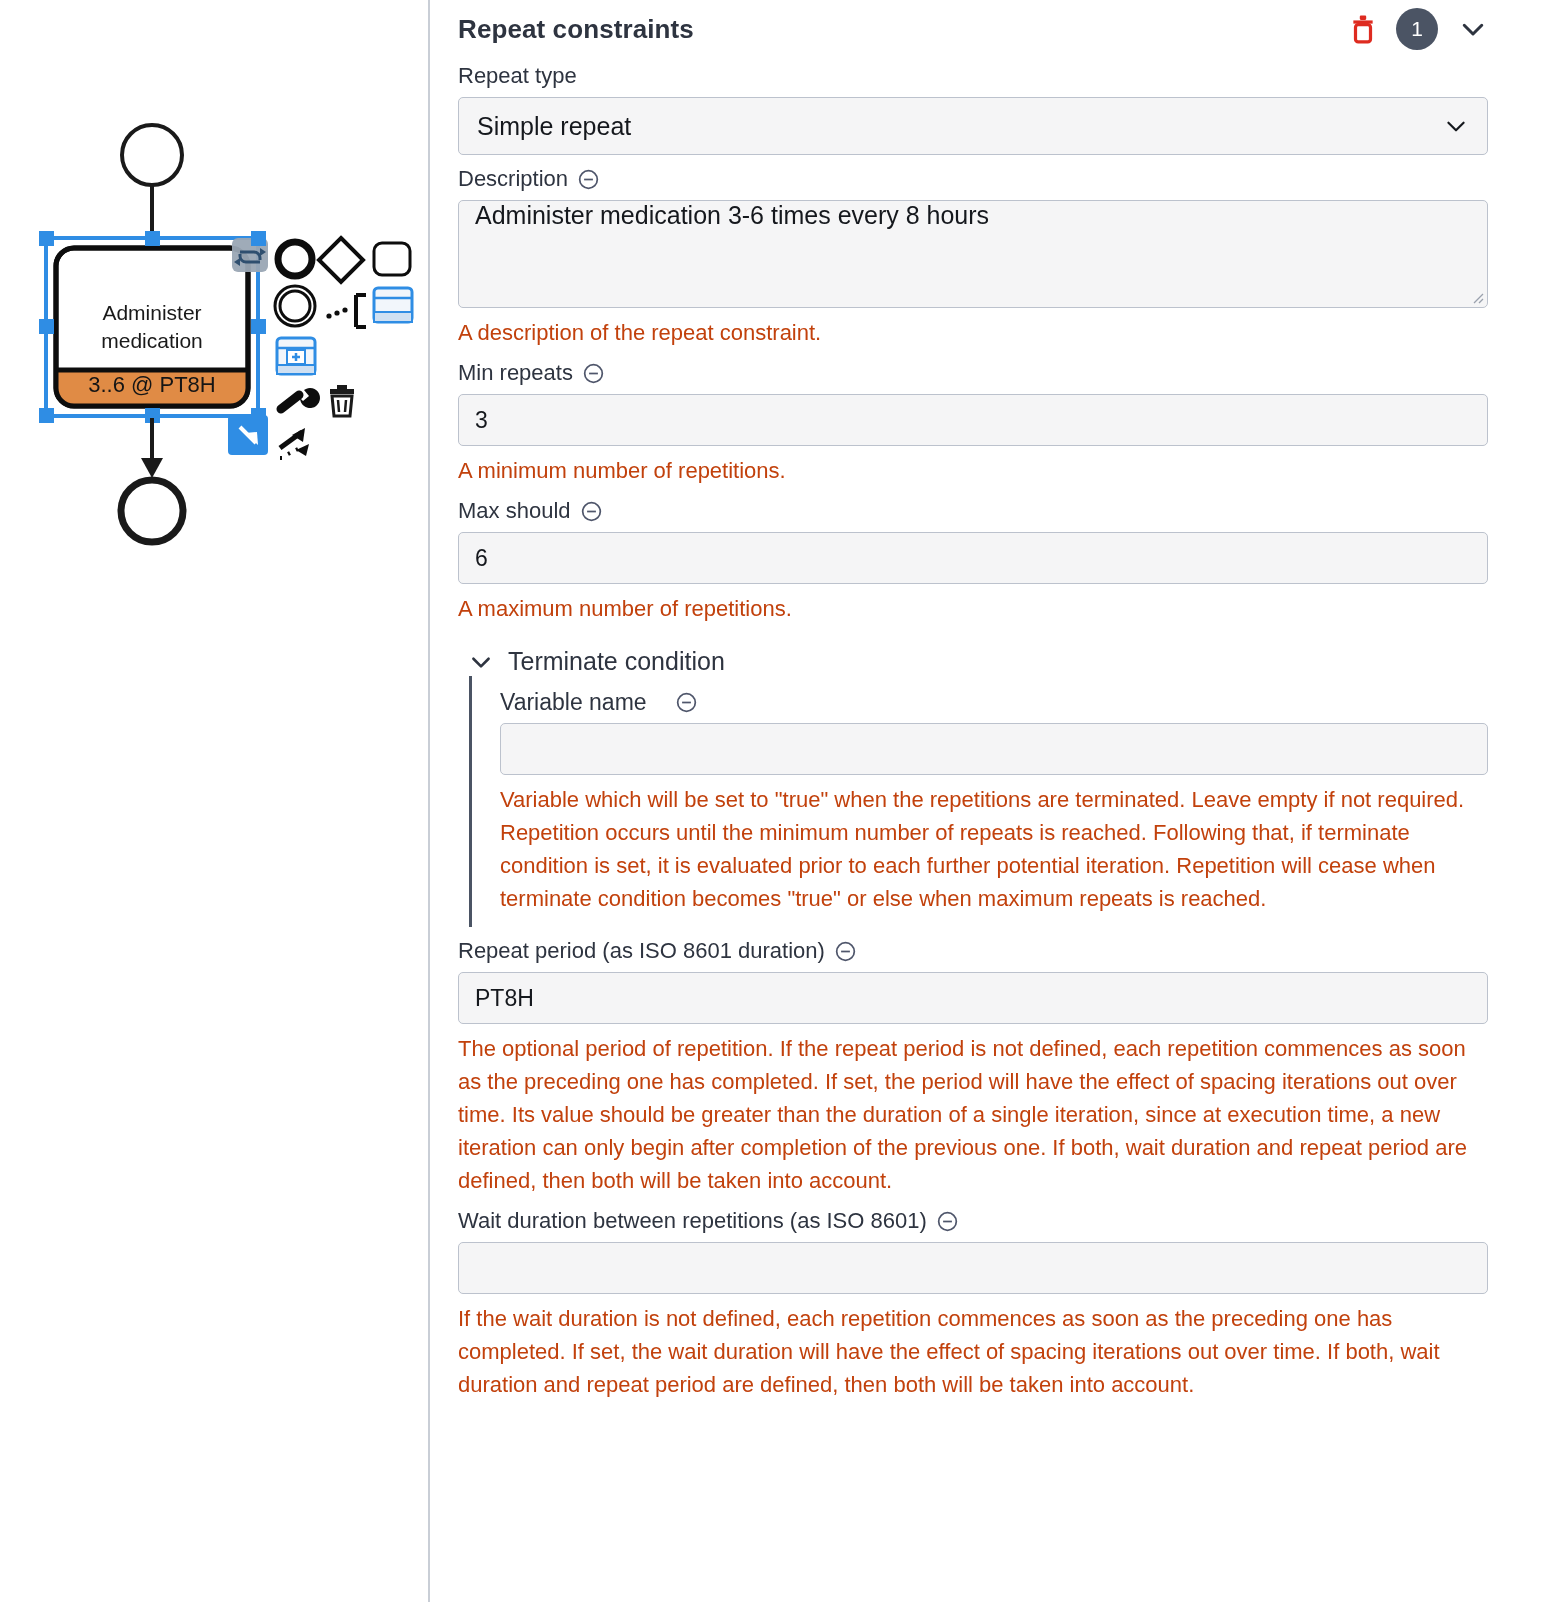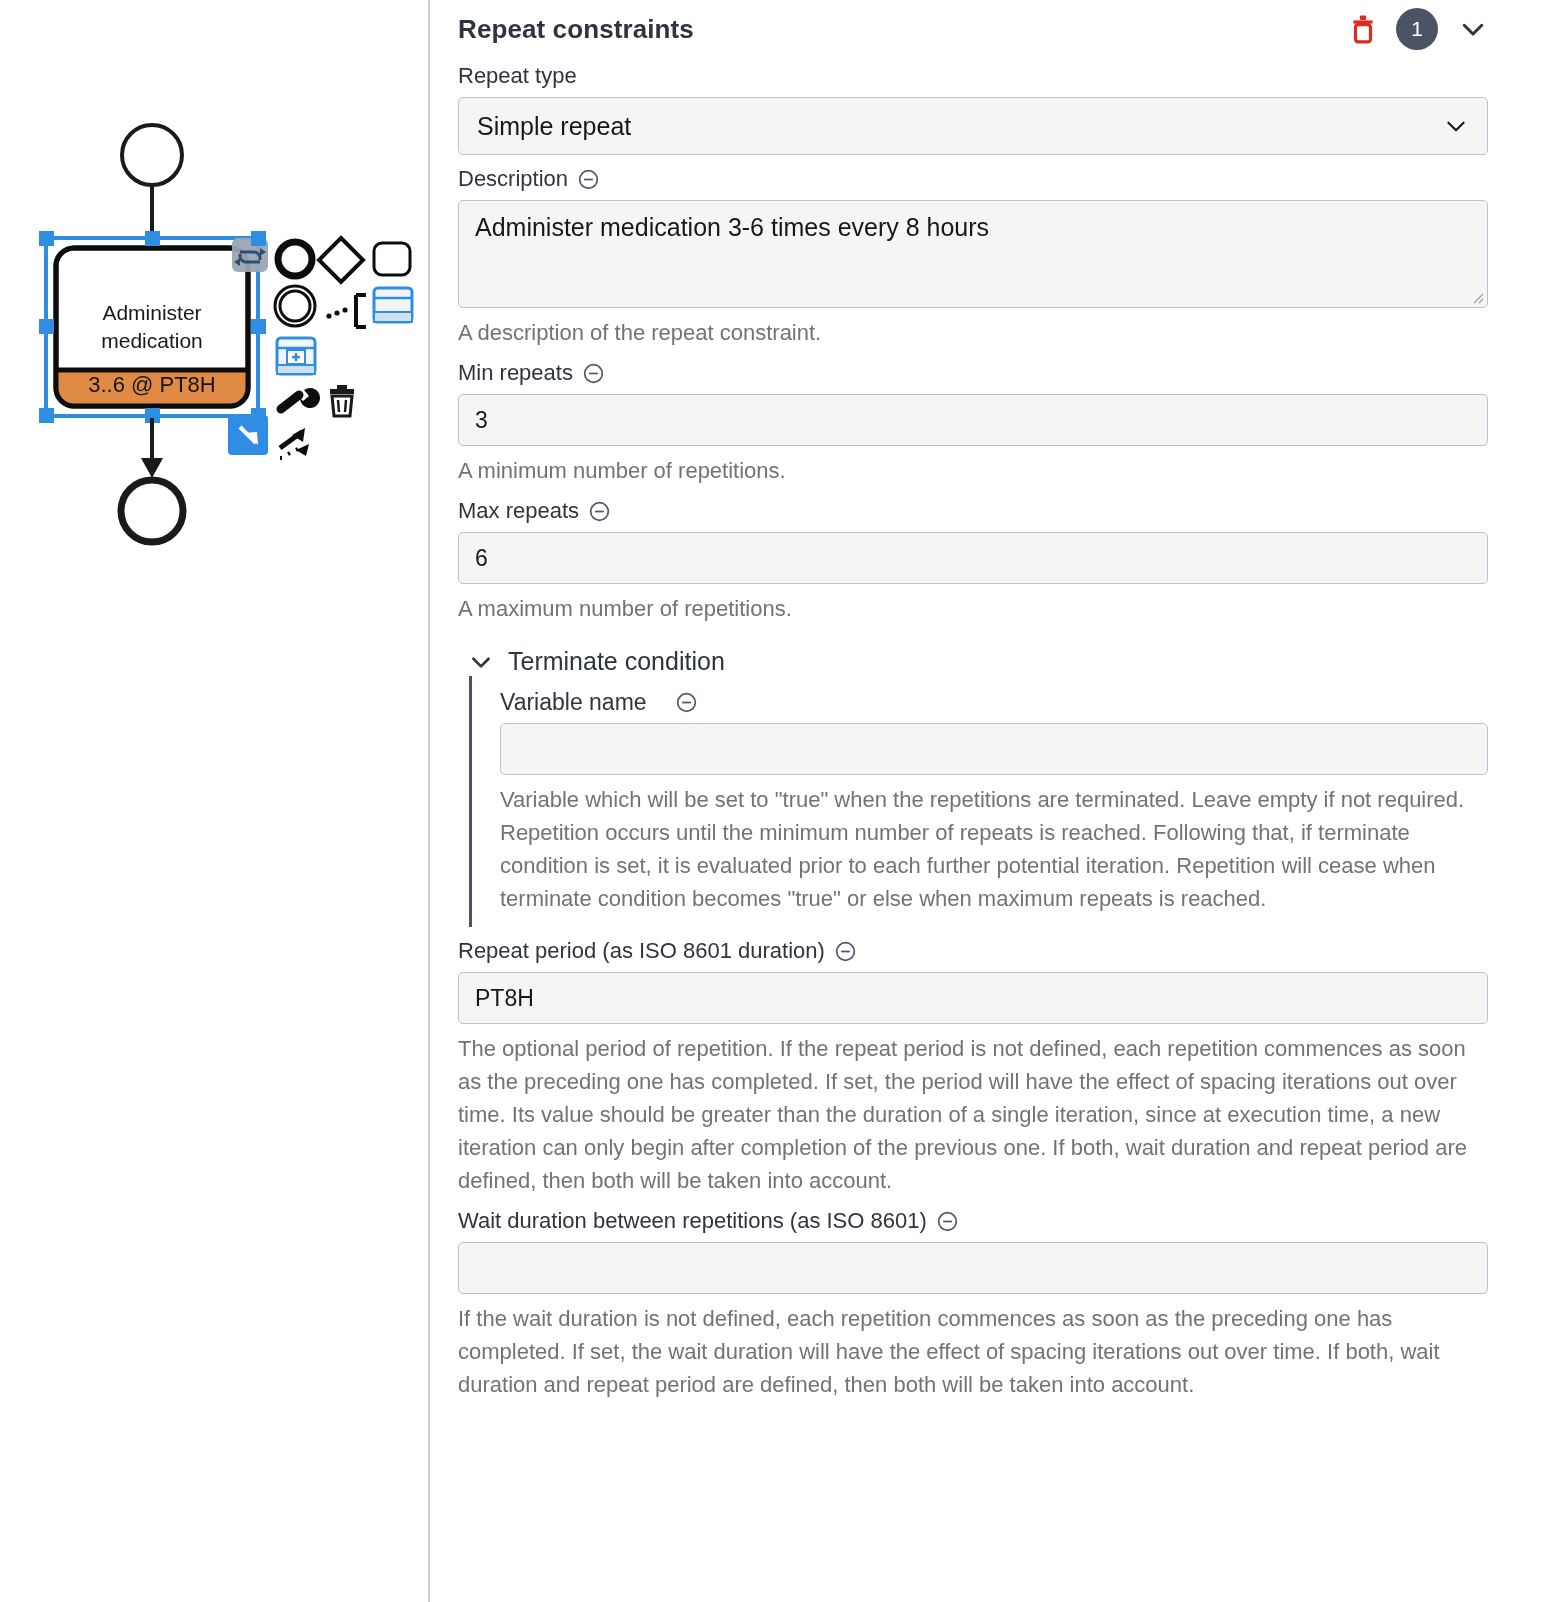--- a/index.html
+++ b/index.html
@@ -106,33 +106,33 @@
     justify-content: space-between;
     cursor: pointer;
   }
   .textarea-box {
     width: 100%;
     background: #f5f5f6;
     border: 1px solid #bcc2cd;
     border-radius: 5px;
     font-size: 25px;
     color: #15181d;
-    padding: 12px 16px;
+    padding: 0 16px;
     height: 108px;
     position: relative;
     cursor: text;
   }
   .resize-grip {
     position: absolute;
     right: 3px; bottom: 3px;
     width: 14px; height: 14px;
   }
   .help-text {
     font-size: 22px;
-    color: #737373;
+    color: #c2410c;
     line-height: 33px;
     margin: 8px 0 6px 0;
   }
 
   
   .group-header {
     display: flex;
     align-items: center;
     gap: 14px;
     margin: 22px 0 0 10px;
@@ -321,21 +321,21 @@
         </svg>
       </div>
       <div class="input-box">
         <span>3</span>
       </div>
       <div class="help-text">A minimum number of repetitions.</div>
     </div>
 
     <div class="field">
       <div class="field-label">
-        <span>Max repeats</span>
+        <span>Max should</span>
         <svg class="minus-icon" width="23" height="23" viewBox="0 0 24 24">
           <circle cx="12" cy="12" r="9.2" fill="none" stroke="#4f566b" stroke-width="1.8"></circle>
           <line x1="7.4" y1="12" x2="16.6" y2="12" stroke="#4f566b" stroke-width="1.8"></line>
         </svg>
       </div>
       <div class="input-box">
         <span>6</span>
       </div>
       <div class="help-text">A maximum number of repetitions.</div>
     </div>

